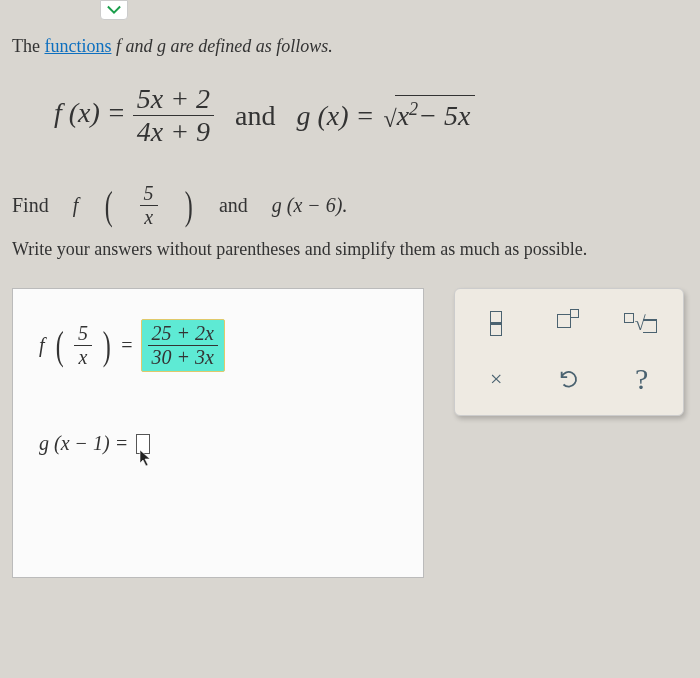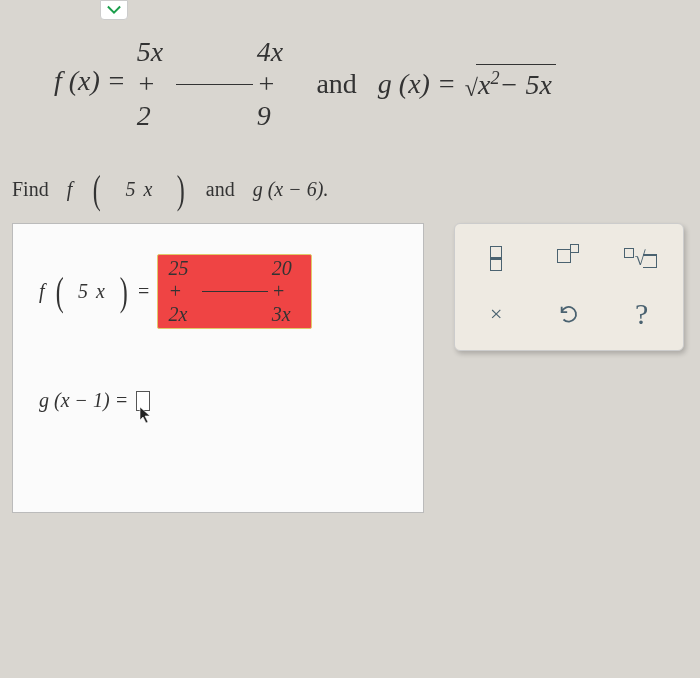--- a/index.html
+++ b/index.html
@@ -33,42 +33,42 @@
       font-size: 28px;
       display: flex;
       align-items: center;
       gap: 21px;
       margin-bottom: 34px;
       font-style: italic;
       font-family: 'Times New Roman', serif;
     }
     .frac {
       display: inline-flex;
-      flex-direction: row;
+      flex-direction: column;
       align-items: center;
       vertical-align: middle;
       font-style: normal;
     }
     .frac .num, .frac .den { padding: 0 4px; font-style: italic; }
     .frac .bar { width: 100%; border-top: 1.5px solid #333; }
     .sqrt { position: relative; display: inline-block; padding-left: 2px; }
     .sqrt .rad { border-top: 1.5px solid #333; padding: 4px 4px 0 2px; margin-left: -2px; }
     .sqrt:before {
       content: "√";
       font-size: 24px;
       position: relative;
       top: 2px;
       font-style: normal;
     }
     .sup { font-size: 0.65em; vertical-align: super; }
     .task-line {
       font-size: 20px;
       display: flex;
       align-items: center;
-      gap: 18px;
+      gap: 24px;
       margin-bottom: 10px;
       font-family: 'Times New Roman', serif;
     }
     .lparen, .rparen {
       font-size: 40px;
       font-weight: 200;
       transform: scaleX(0.6);
       display: inline-block;
       font-style: normal;
     }
@@ -84,21 +84,21 @@
       font-size: 20px;
     }
     .ans-row1 {
       display: flex;
       align-items: center;
       gap: 8px;
       font-style: italic;
       margin-bottom: 60px;
     }
     .highlighted {
-      background: #ef4444;
+      background: #5eead4;
       border: 1px solid #e0c96a;
       padding: 2px 6px;
       border-radius: 2px;
     }
     .ans-row2 {
       display: flex;
       align-items: center;
       gap: 8px;
       font-style: italic;
     }
@@ -164,20 +164,23 @@
 </head>
 <body>
 
 <div class="dropdown-chevron">
   <svg viewBox="0 0 16 10">
       <path d="M1 1 L8 8 L15 1" fill="none" stroke="#1a9e4b" stroke-width="2.2"></path>
     </svg>
 </div>
 
 <div class="content">
+  <p class="intro">
+    <span>The </span><span class="underlined">functions</span><span> </span><span style="font-style:italic"> f and g are defined as follows.</span>
+  </p>
 
   <div class="formulas">
     <span>
       <span>f (x) =</span>
       <span class="frac">
         <span class="num">5x + 2</span>
         <span class="bar"></span>
         <span class="den">4x + 9</span>
       </span>
     </span>
@@ -195,38 +198,39 @@
     <span class="frac">
       <span class="num">5</span>
       <span class="bar"></span>
       <span class="den" style="font-style:italic">x</span>
     </span>
     <span class="rparen">)</span>
     <span style="font-family:Georgia">and</span>
     <span style="font-style:italic">g (x − 6).</span>
   </div>
 
+  <p class="instruct">Write your answers without parentheses and simplify them as much as possible.</p>
 
   <div class="bottom-area">
     <div class="answer-box">
       <div class="ans-row1">
         <span>f</span>
         <span class="lparen">(</span>
         <span class="frac">
           <span class="num">5</span>
           <span class="bar"></span>
           <span class="den">x</span>
         </span>
         <span class="rparen">)</span>
         <span style="font-style:normal">=</span>
         <span class="highlighted">
           <span class="frac">
             <span class="num">25 + 2x</span>
             <span class="bar"></span>
-            <span class="den">20 + 3x</span>
+            <span class="den">30 + 3x</span>
           </span>
         </span>
       </div>
       <div class="ans-row2">
         <span>g (x − 1) =</span>
         <span class="placeholder-box">
           <svg class="cursor-arrow" width="14" height="18" viewBox="0 0 14 18">
             <path d="M1 1 L1 14 L4 11 L7 17 L9 16 L6 10 L11 10 Z" fill="#222" stroke="#fff" stroke-width="0.6"></path>
           </svg>
         </span>

